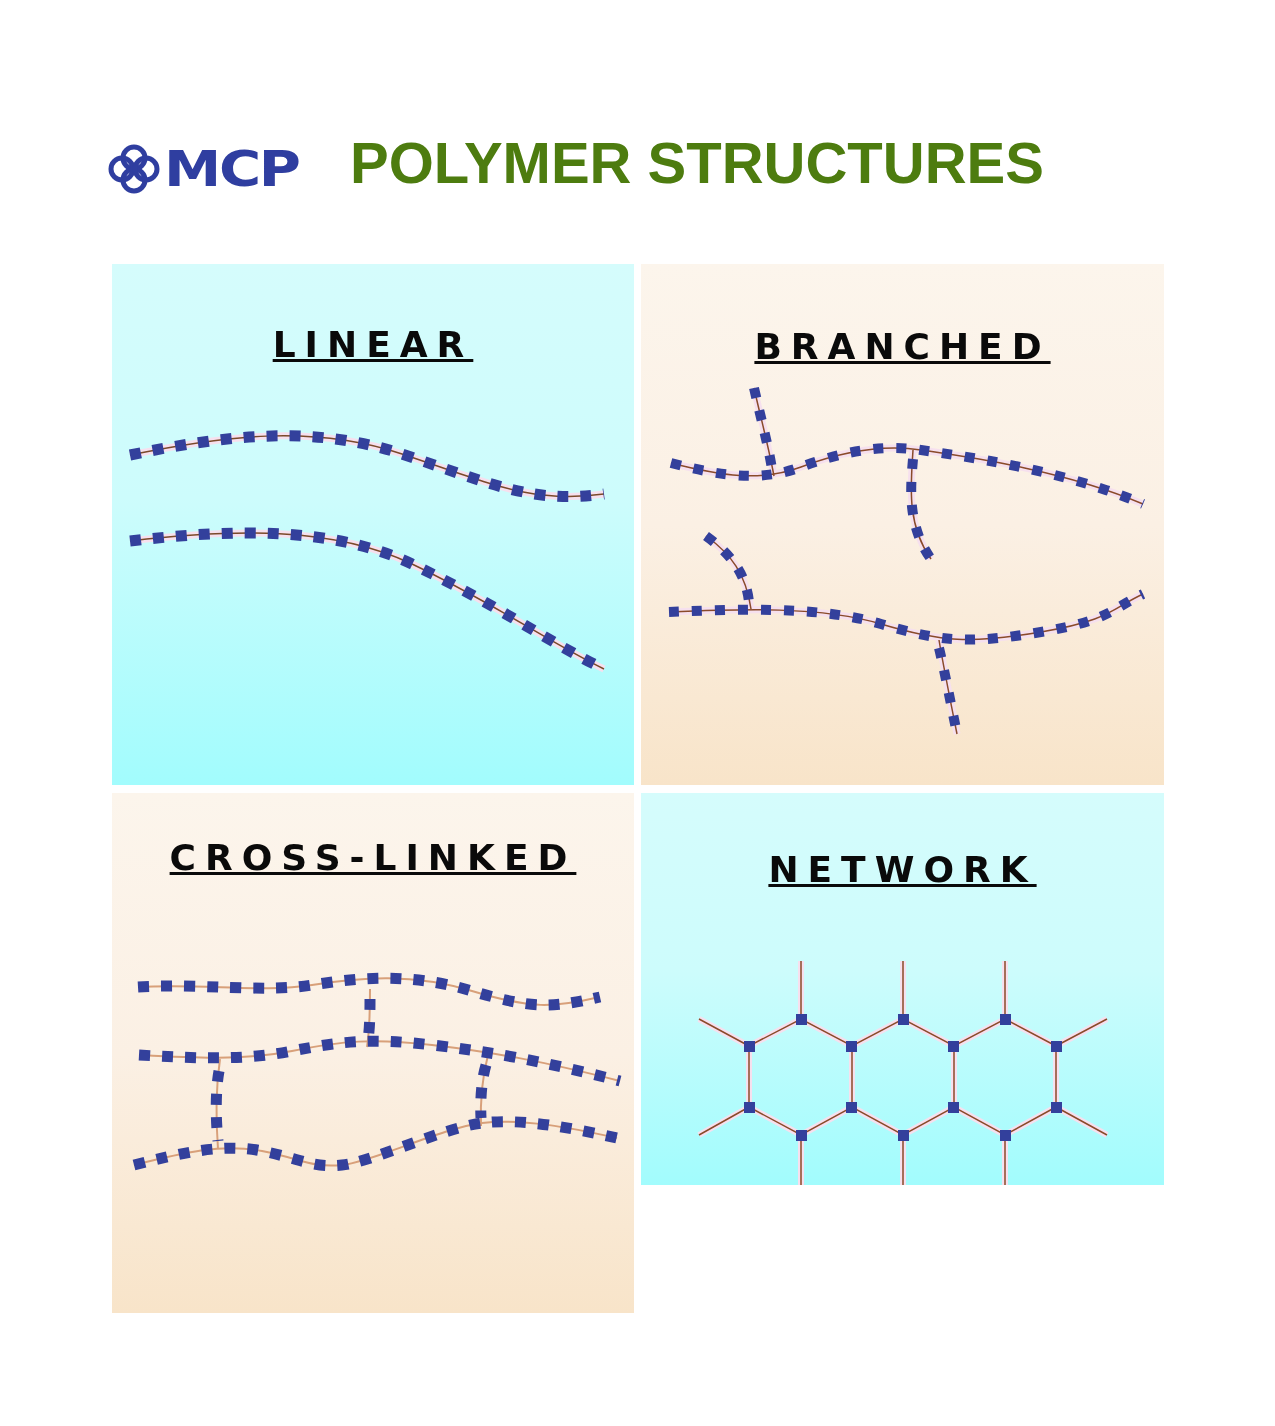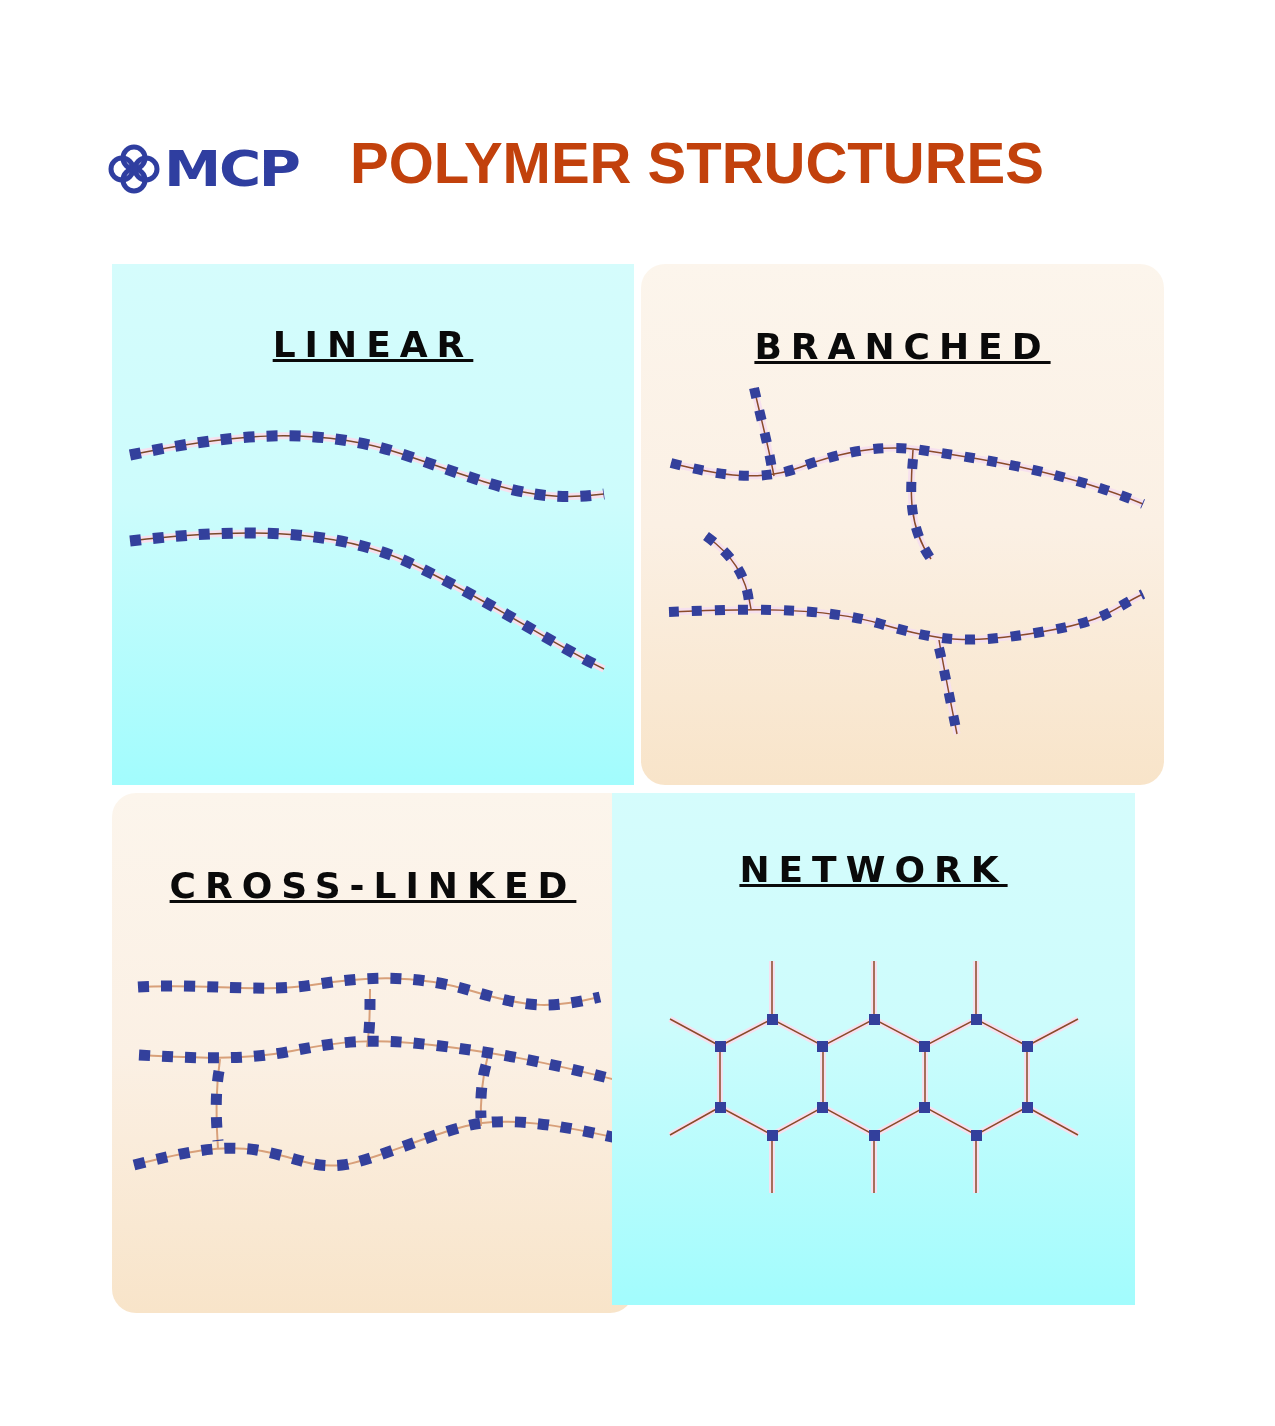--- a/index.html
+++ b/index.html
@@ -1,23 +1,23 @@
 <!DOCTYPE html>
 <html><head>
 <meta charset="utf-8">
 <style>
   html,body{margin:0;padding:0;background:#ffffff;}
   body{width:1275px;height:1426px;position:relative;overflow:hidden;font-family:"DejaVu Sans",sans-serif;}
   .header{position:absolute;left:108px;top:128px;height:70px;display:flex;align-items:flex-end;}
   .logo{display:flex;align-items:center;}
   .logo-text{font-family:"DejaVu Sans",sans-serif;font-weight:bold;font-size:50px;color:#2f3ea0;letter-spacing:-2px;margin-left:4px;transform:scaleX(1.15);transform-origin:left center;}
-  .title{position:absolute;left:350px;top:128px;font-family:"Liberation Sans",sans-serif;font-weight:bold;font-size:58px;color:#c2410c;letter-spacing:0px;line-height:70px;}
+  .title{position:absolute;left:350px;top:128px;font-family:"Liberation Sans",sans-serif;font-weight:bold;font-size:58px;color:#4d7c0f;letter-spacing:0px;line-height:70px;}
   .panel{position:absolute;overflow:hidden;}
   .panel.cyan{background:linear-gradient(to bottom,#d5fcfc 0%,#cdfcfc 45%,#a2fcfd 100%);}
-  .panel.peach{background:linear-gradient(to bottom,#fcf5ec 0%,#fbf0e4 50%,#f8e4c9 100%);border-radius:24px;}
+  .panel.peach{background:linear-gradient(to bottom,#fcf5ec 0%,#fbf0e4 50%,#f8e4c9 100%);}
   .panel-label{position:absolute;left:0;right:0;text-align:center;font-family:"DejaVu Sans",sans-serif;font-weight:bold;font-size:36px;letter-spacing:9px;color:#0a0a0a;text-decoration:underline;}
   svg.draw{position:absolute;left:0;top:0;}
 </style>
 </head>
 <body>
 
 <div class="header">
   <div class="logo">
     <svg width="52" height="50" viewBox="0 0 52 50">
       <g fill="none" stroke="#2f3ea0" stroke-width="5">
@@ -77,21 +77,21 @@
         <path d="M272 195 C 270 220, 265 260, 290 295"></path>
         <path d="M28 348 C 100 345, 180 342, 240 360 S 330 380, 400 368 S 470 345, 502 330"></path>
         <path d="M65 272 C 90 290, 105 310, 108 338"></path>
         <path d="M298 384 C 302 400, 310 440, 316 470"></path>
       </g>
     </g>
   </svg>
 </div>
 
 <div class="panel peach" style="left:112px;top:793px;width:522px;height:520px;">
-  <div class="panel-label" style="top:72px;">CROSS-LINKED</div>
+  <div class="panel-label" style="top:44px;">CROSS-LINKED</div>
   <svg class="draw" width="522" height="520">
     <g fill="none">
       <g stroke="#d8a07a" stroke-width="2">
         <path d="M26 194 C 90 190, 150 200, 200 192 S 300 180, 360 198 S 440 215, 488 204"></path>
         <path d="M27 262 C 80 265, 130 268, 180 258 S 260 245, 320 252 S 430 268, 508 288"></path>
         <path d="M22 372 C 70 360, 110 350, 150 358 S 200 375, 230 372 S 330 335, 370 330 S 460 335, 505 345"></path>
         <path d="M258 196 C 258 215, 258 235, 255 254"></path>
         <path d="M108 266 C 103 300, 104 330, 106 356"></path>
         <path d="M376 262 C 370 285, 368 305, 369 333"></path>
       </g>
@@ -100,21 +100,21 @@
         <path d="M27 262 C 80 265, 130 268, 180 258 S 260 245, 320 252 S 430 268, 508 288"></path>
         <path d="M22 372 C 70 360, 110 350, 150 358 S 200 375, 230 372 S 330 335, 370 330 S 460 335, 505 345"></path>
         <path d="M258 206 C 258 215, 258 235, 256 246"></path>
         <path d="M107 278 C 103 300, 104 330, 106 348"></path>
         <path d="M374 272 C 370 285, 368 305, 369 325"></path>
       </g>
     </g>
   </svg>
 </div>
 
-<div class="panel cyan" style="left:612px;top:793px;width:523px;height:512px;">
+<div class="panel cyan" style="left:641px;top:793px;width:523px;height:392px;">
   <div class="panel-label" style="top:56px;">NETWORK</div>
   <svg class="draw" width="523" height="520">
     <g stroke="#f6e0ee" stroke-width="6" fill="none">
       <path d="M108 253 L160 226 L211 253 L262 226 L313 253 L364 226 L415 253 L466 226 M108 253 L108 314 L160 342 L211 314 L262 342 L313 314 L364 342 L415 314 M211 253 L211 314 M313 253 L313 314 M415 253 L415 314 M160 226 L160 168 M262 226 L262 168 M364 226 L364 168 M160 342 L160 400 M262 342 L262 400 M364 342 L364 400 M108 253 L58 226 M415 253 L466 226 M108 314 L58 342 M415 314 L466 342"></path>
     </g>
     <g stroke="#8a4a2a" stroke-width="1.5" fill="none">
       <path d="M108 253 L160 226 L211 253 L262 226 L313 253 L364 226 L415 253 M108 253 L108 314 L160 342 L211 314 L262 342 L313 314 L364 342 L415 314 M211 253 L211 314 M313 253 L313 314 M415 253 L415 314 M160 226 L160 168 M262 226 L262 168 M364 226 L364 168 M160 342 L160 400 M262 342 L262 400 M364 342 L364 400 M108 253 L58 226 M415 253 L466 226 M108 314 L58 342 M415 314 L466 342"></path>
     </g>
     <g fill="#33409c">
       <rect x="155" y="221" width="11" height="11"></rect>

